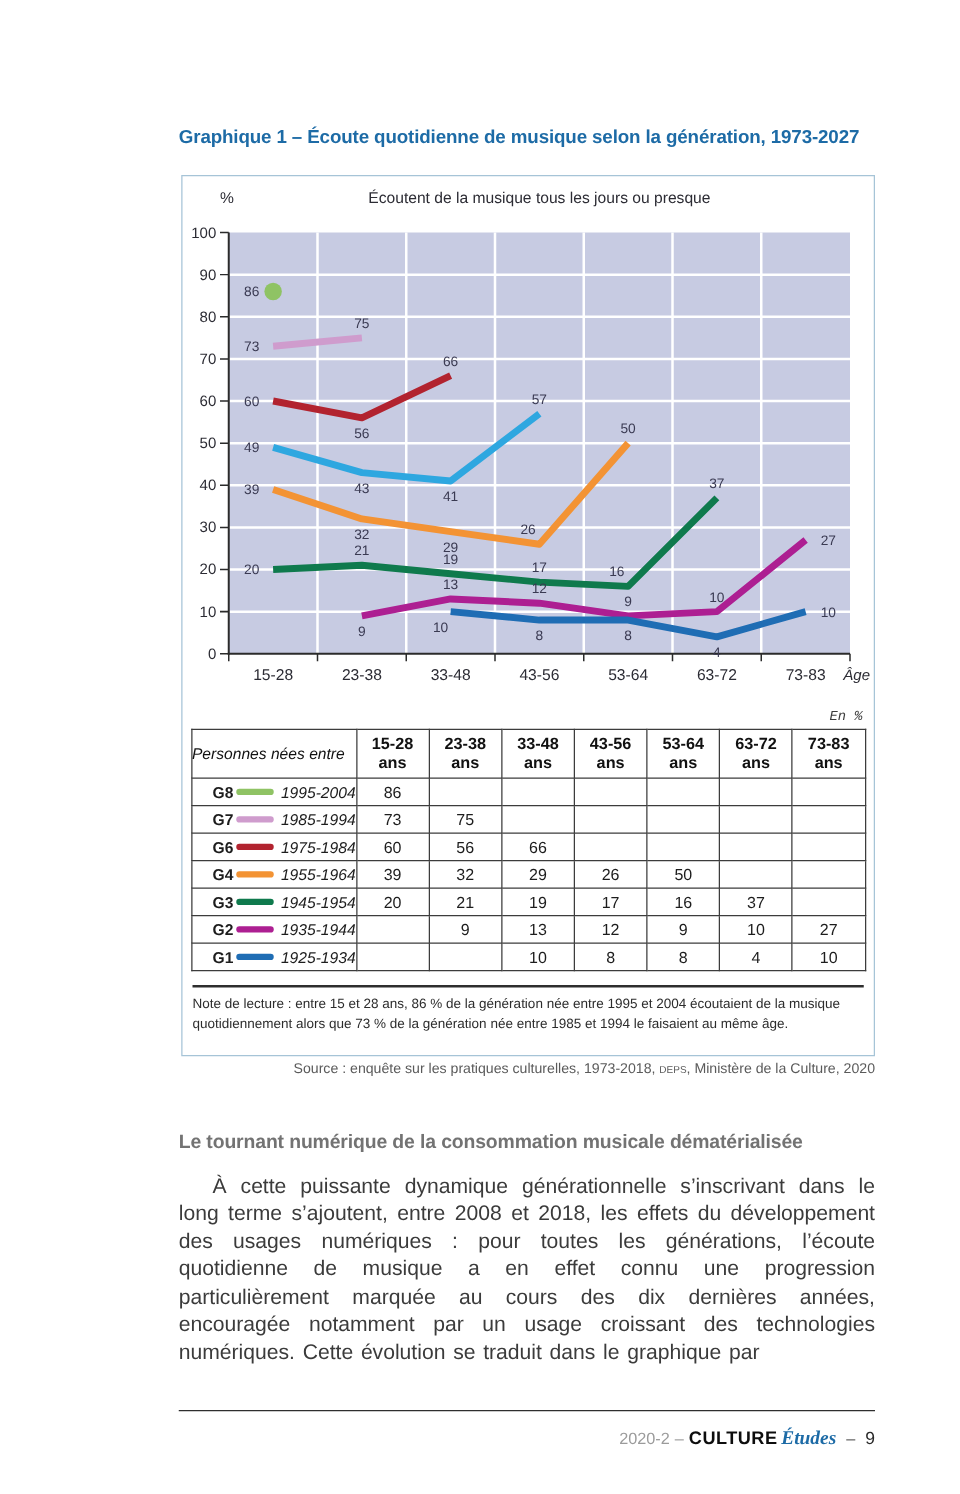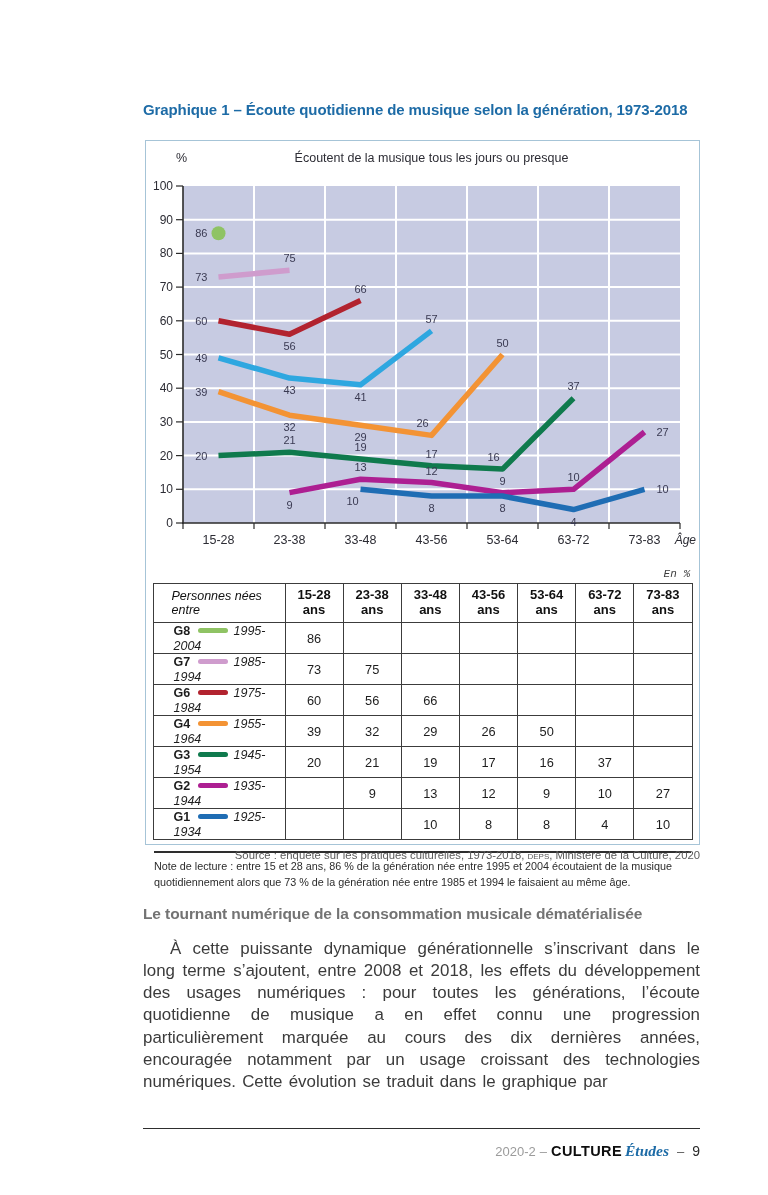--- a/index.html
+++ b/index.html
@@ -14,23 +14,23 @@
 
   .chart-wrap{margin:0;padding:0;line-height:0;}
 
   .unit-label{font-size:11px;font-style:italic;color:#3c3c3c;text-align:right;
         margin:4px 9px 3px 0;line-height:1;font-family:Liberation Mono, monospace;}
 
   .data-table{width:540px;margin:0 auto;border-collapse:collapse;table-layout:fixed;}
   .data-table th,.data-table td{border:1px solid #3c3c3c;}
   .data-table col.c0{width:132px;}
   .data-table thead th{font-size:13px;font-weight:bold;line-height:1.12;padding:4px 0 5px;color:#111;text-align:center;}
-  .data-table thead th.rowhead{font-weight:normal;font-style:italic;font-size:12.5px;text-align:left;padding-left:18px;}
+  .data-table thead th.rowhead{font-weight:normal;font-style:italic;font-size:12.5px;text-align:left;padding-left:0;}
   .data-table td{font-size:12.8px;text-align:center;height:21px;padding:0;color:#1d1d1d;}
-  .data-table td.gencell{text-align:left;padding-left:20px;}
+  .data-table td.gencell{text-align:right;padding-left:5px;}
   .gen-tag{font-weight:bold;font-size:12.5px;display:inline-block;width:22px;}
   .swatch{display:inline-block;width:30px;height:5px;border-radius:2.5px;vertical-align:middle;margin:0 2px 2px 2px;}
   .gen-period{font-style:italic;font-size:12.5px;margin-left:4px;}
 
   .note-rule{height:1.5px;background:#2e2e2e;margin:11px 8px 5px 8px;}
   .note{margin:0 10px 0 8px;font-size:10.8px;line-height:1.5;color:#2c2c2c;}
 
   .source{position:absolute;left:143px;top:849px;width:557px;margin:0;text-align:right;
         font-size:11.3px;color:#5a5a5a;}
   .source .smallcaps{font-variant:small-caps;font-size:11.3px;}
@@ -51,21 +51,21 @@
   .f-etudes{font-family:"Liberation Serif",serif;font-style:italic;font-weight:bold;
         color:#1d6ba6;font-size:15.5px;margin-left:3px;text-align:center;}
   .f-dash2{color:#555;margin:0 8px;}
   .f-page{color:#2a2a2a;font-size:14px;}
 </style>
 </head>
 <body>
 
 <div class="page">
 
-  <h2 class="chart-title">Graphique 1 – Écoute quotidienne de musique selon la génération, 1973-2018</h2>
+  <h2 class="chart-title">Graphique 1 – Écoute quotidienne de musique selon la génération, 1973-2027</h2>
 
   <div class="figure-box">
     <div id="chart" class="chart-wrap"><svg width="552" height="424" viewBox="0 0 552 424">
           <text x="30" y="21" font-size="12.5" font-family="Liberation Sans, sans-serif" fill="#2c2c34">%</text>
           <text x="285.5" y="21" font-size="12.5" font-family="Liberation Sans, sans-serif" fill="#2c2c34" text-anchor="middle">Écoutent de la musique tous les jours ou presque</text>
           <rect x="37" y="45" width="497" height="337" fill="#c7cbe2"></rect>
           <line x1="37" y1="348.3" x2="534" y2="348.3" stroke="#ffffff" stroke-width="2"></line>
           <line x1="37" y1="314.6" x2="534" y2="314.6" stroke="#ffffff" stroke-width="2"></line>
           <line x1="37" y1="280.9" x2="534" y2="280.9" stroke="#ffffff" stroke-width="2"></line>
           <line x1="37" y1="247.2" x2="534" y2="247.2" stroke="#ffffff" stroke-width="2"></line>

